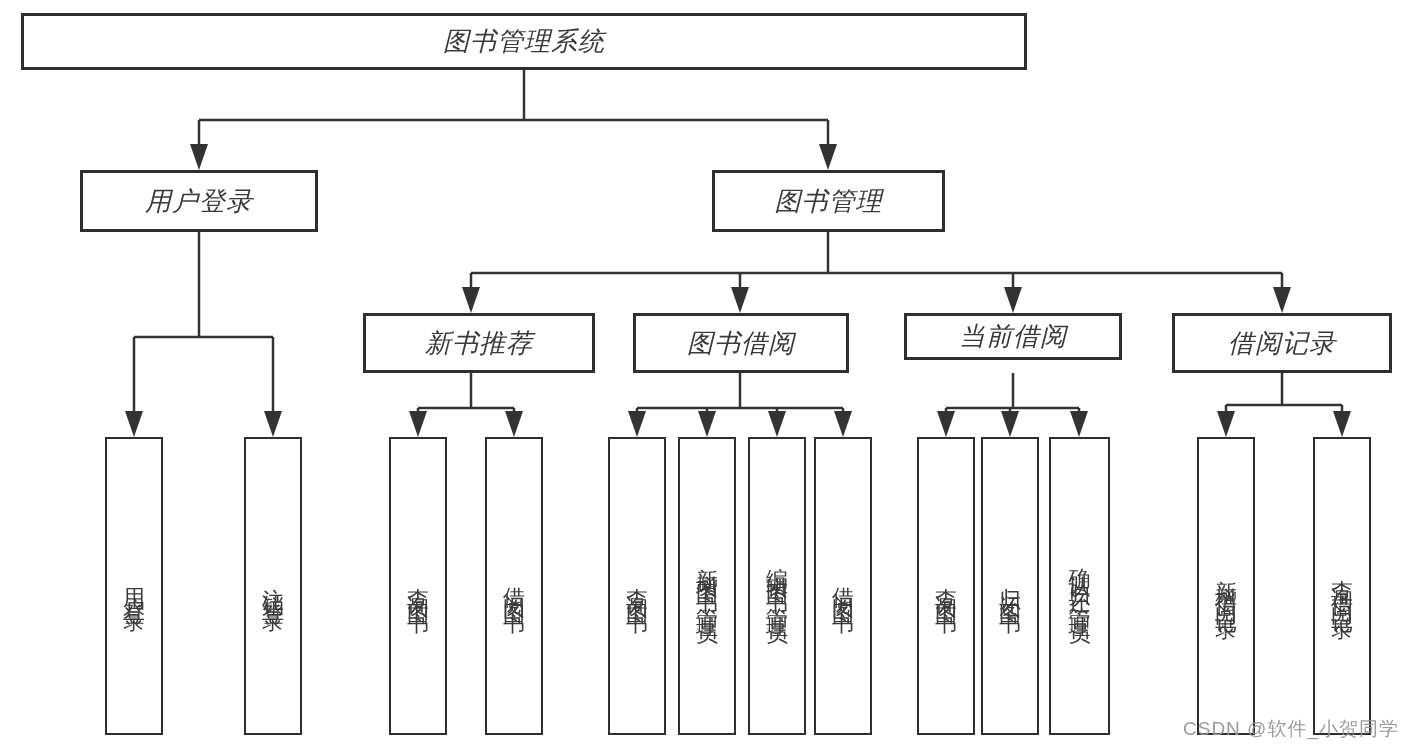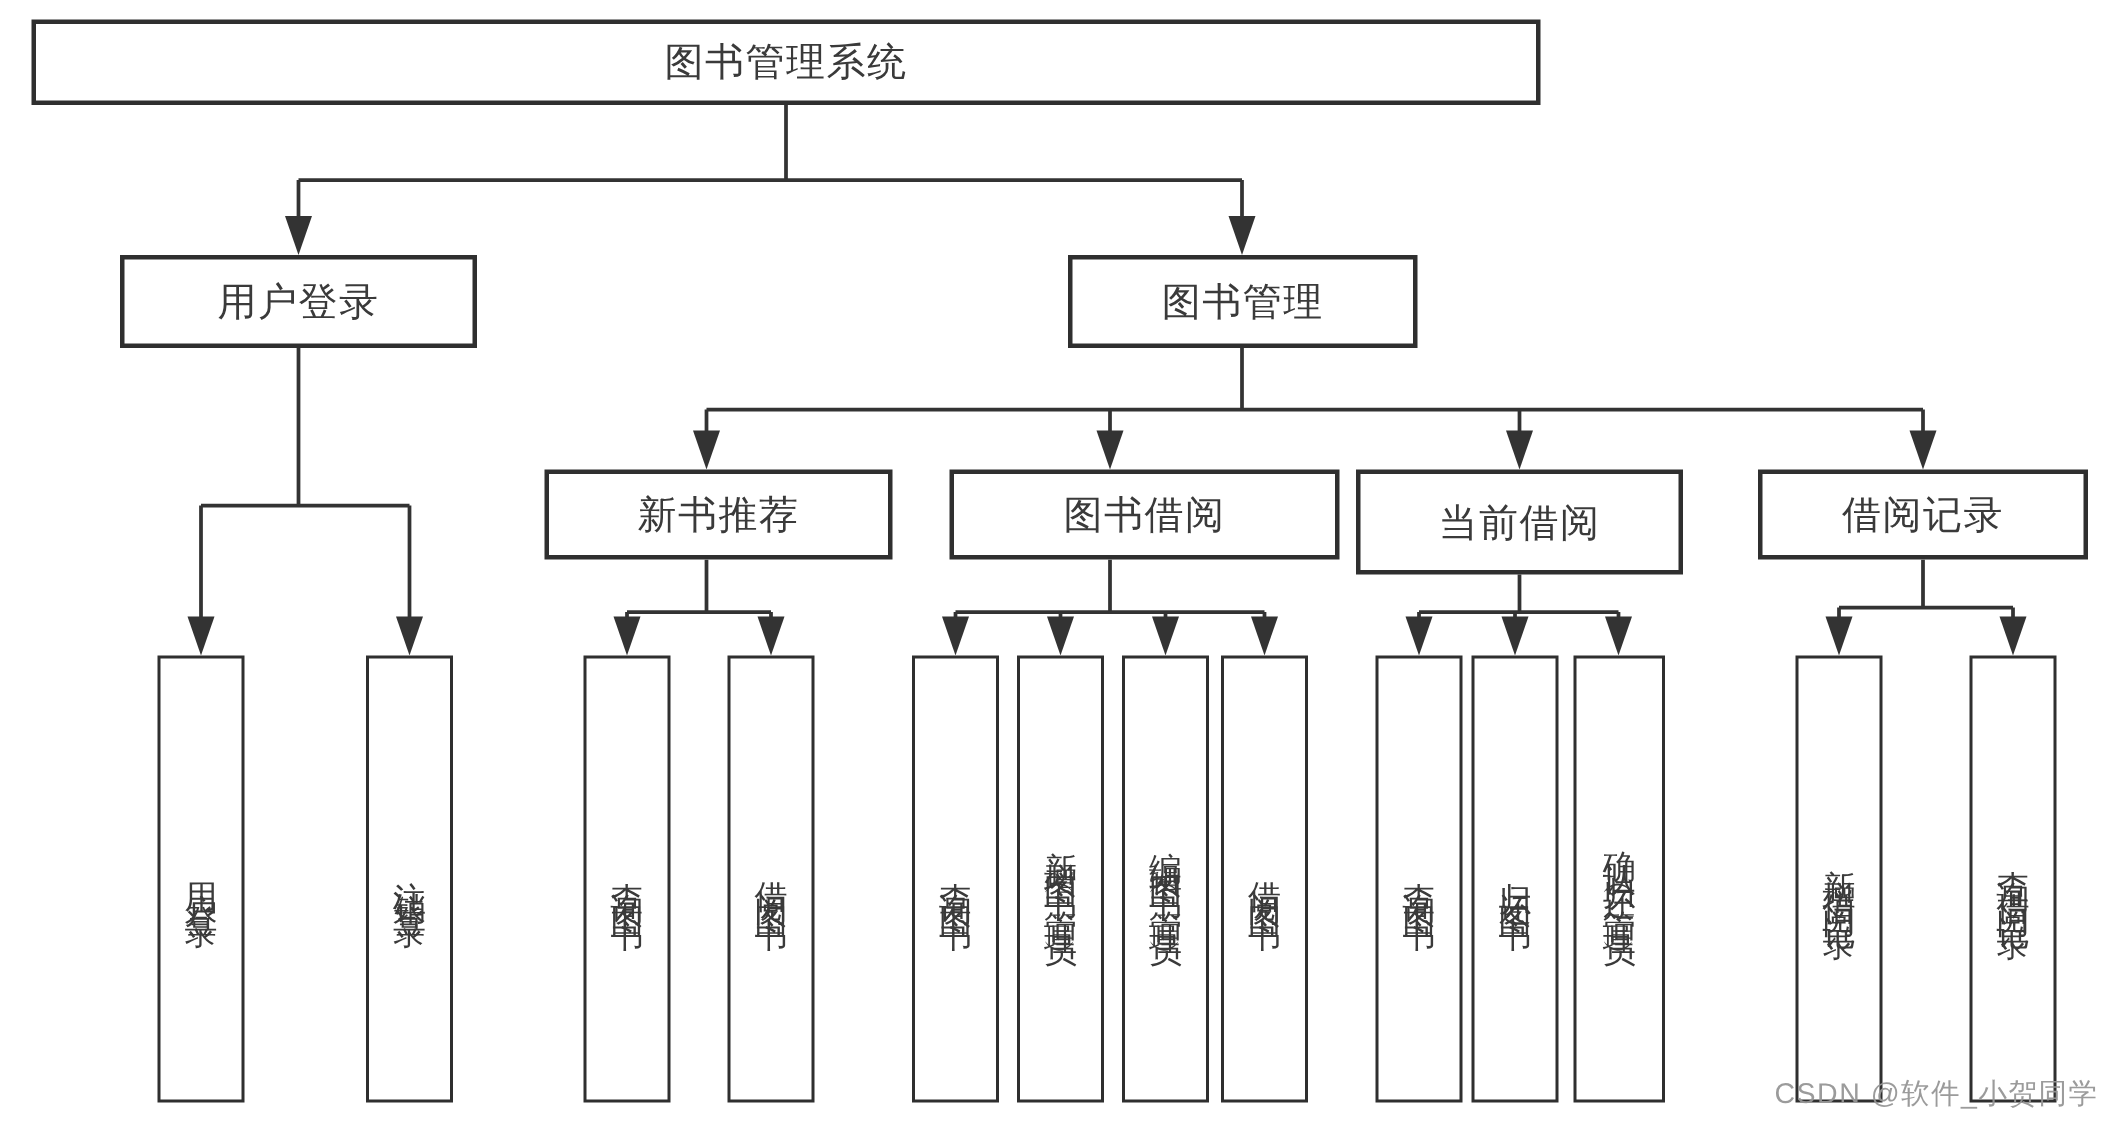--- a/index.html
+++ b/index.html
@@ -21,20 +21,21 @@
     position: absolute;
     box-sizing: border-box;
     background: #ffffff;
     border: 3px solid #2f2f2f;
     display: flex;
     align-items: center;
     justify-content: center;
     font-size: 26px;
     letter-spacing: 1px;
     white-space: nowrap;
+    font-style: italic;
   }
   .leaf {
     position: absolute;
     box-sizing: border-box;
     background: #ffffff;
     border: 2px solid #2f2f2f;
     display: flex;
     align-items: center;
     justify-content: center;
   }
@@ -124,24 +125,24 @@
   <div class="node" style="left:80px; top:170px; width:238px; height:62px;">
     <span>用户登录</span>
   </div>
   <div class="node" style="left:712px; top:170px; width:233px; height:62px;text-align:center;">
     <span>图书管理</span>
   </div>
 
   <div class="node" style="left:363px; top:313px; width:232px; height:60px;">
     <span>新书推荐</span>
   </div>
-  <div class="node" style="left:633px; top:313px; width:260px; height:60px;justify-content:center;">
+  <div class="node" style="left:633px; top:313px; width:216px; height:60px;justify-content:center;">
     <span>图书借阅</span>
   </div>
-  <div class="node" style="left:904px; top:313px; width:218px; height:70px;">
+  <div class="node" style="left:904px; top:313px; width:218px; height:47px;">
     <span>当前借阅</span>
   </div>
   <div class="node" style="left:1172px; top:313px; width:220px; height:60px;">
     <span>借阅记录</span>
   </div>
 
   <div class="leaf" style="left:105px; top:437px; width:58px; height:298px;">
     <span>用户登录</span>
   </div>
   <div class="leaf" style="left:244px; top:437px; width:58px; height:298px;">

